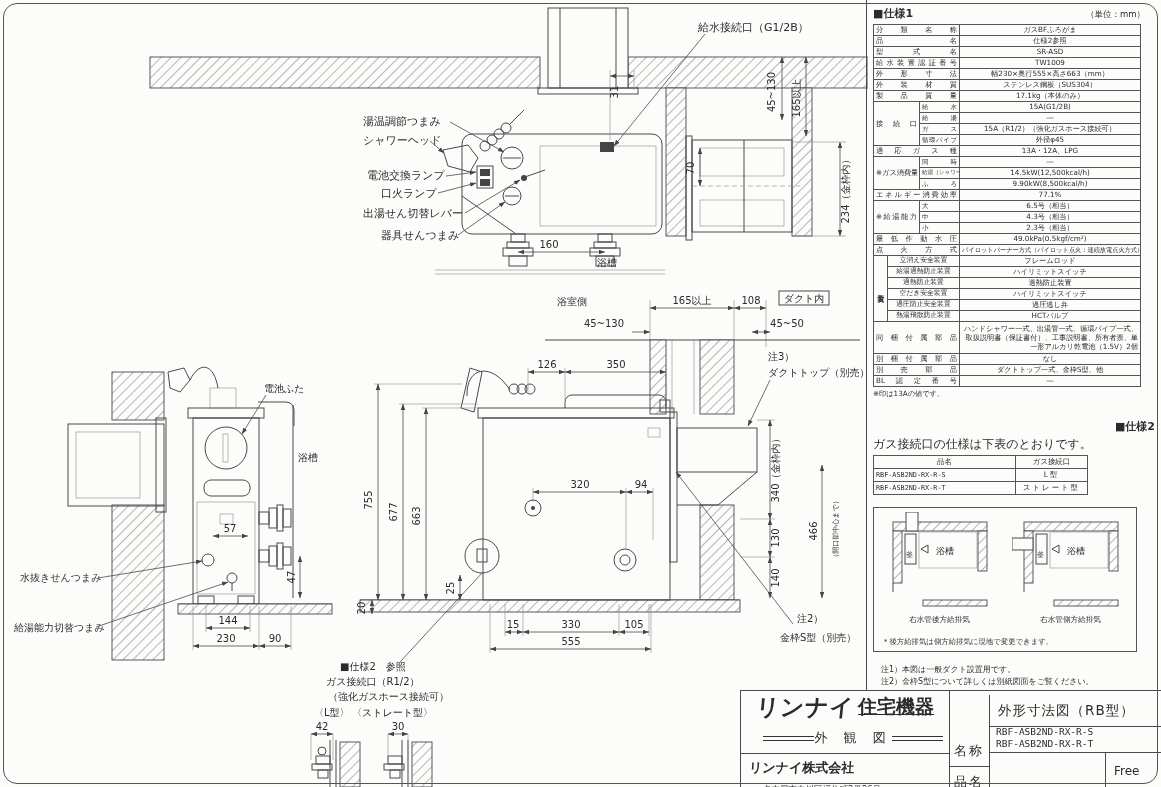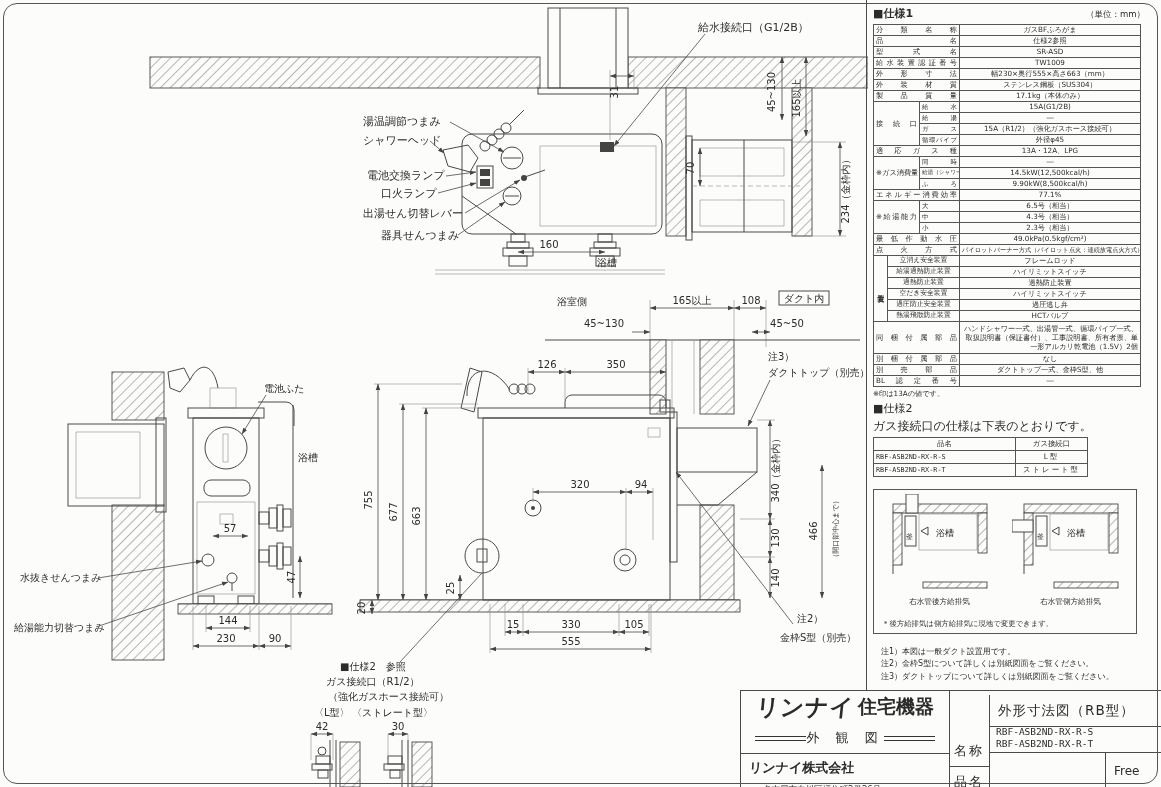--- a/index.html
+++ b/index.html
@@ -28,41 +28,41 @@
          overflow:hidden;white-space:nowrap;}
   .t1 td.lbl{text-align:justify;text-align-last:justify;}
   .t1 td.val{text-align:center;}
   .t1 td.sub{font-size:6.4px;text-align:justify;text-align-last:justify;}
   .t1 td.ssub{font-size:6.8px;text-align:center;}
   .t1 td.glab{text-align:justify;text-align-last:justify;}
   .t1 td.vlab{writing-mode:vertical-rl;text-orientation:upright;text-align:center;padding:0;font-size:7.2px;}
   .t1 td.wrap{white-space:normal;text-align:center;line-height:1.25;}
   .t1 tr.tall td{height:31px;text-align:right;}
   .footnote{font-size:7.2px;margin-top:2px;width:268px;}
-  .s2title{font-size:11px;font-weight:normal;margin-top:2px;}
+  .s2title{font-size:11px;font-weight:bold;margin-top:20px;text-align:right;}
   .s2desc{font-size:12px;margin-top:2px;}
   .t2{width:215px;margin-top:2px;}
   .t2 td{border:1px solid #555;height:12px;padding:0 2px;font-size:7.4px;}
   .t2 td.hd{text-align:center;}
   .t2 td.mono{font-family:"DejaVu Sans Mono",monospace;font-size:6.8px;}
   .t2 td.cn{text-align:center;letter-spacing:2px;}
   .exhaust-box{width:262px;height:143px;border:1px solid #555;margin-top:12px;position:relative;}
   .exh-row{display:flex;justify-content:space-around;margin-top:4px;}
   .exh-cell{text-align:center;}
   .exh-cap{font-size:7.6px;margin-top:1px;}
   .exh-note{font-size:7.4px;position:absolute;left:8px;bottom:4px;}
   .notes{margin-top:12px;font-size:8px;line-height:1.55;padding-left:8px;}
   
   .tblock{position:absolute;left:740px;top:690px;width:421px;height:97px;border-top:1.6px solid #4a4a4a;
           border-left:1.6px solid #4a4a4a;box-sizing:border-box;background:#fcfcfb;}
   .tb-cell{position:absolute;box-sizing:border-box;}
   .brand{left:0;top:0;width:208px;height:32px;display:flex;align-items:center;justify-content:center;gap:4px;}
   .brand-logo{font-size:23px;font-weight:900;letter-spacing:1px;transform:skewX(-6deg);}
-  .brand-sfx{font-size:19px;font-weight:600;}
-  .gaikan{left:0;top:32px;width:208px;height:30px;display:flex;align-items:center;padding:0 14px;gap:0;text-align:center;}
+  .brand-sfx{font-size:19px;font-weight:600;text-decoration:underline;}
+  .gaikan{left:8px;top:32px;width:208px;height:30px;display:flex;align-items:center;padding:0 14px;gap:0;text-align:center;}
   .gaikan .rule{flex:1;height:3px;border-top:1px solid #333;border-bottom:1px solid #333;}
   .gaikan .gtxt{font-size:13px;letter-spacing:6px;white-space:nowrap;}
   .company{left:0;top:62px;width:208px;height:35px;border-top:1.2px solid #4a4a4a;padding:3px 8px;}
   .company .cname{font-size:13px;font-weight:800;transform:skewX(-4deg);display:inline-block;}
   .company .caddr{font-size:8.5px;margin-left:14px;}
   .tb-v{position:absolute;top:0;bottom:0;border-left:1.2px solid #4a4a4a;}
   .lbl-cell{display:flex;align-items:center;justify-content:center;font-size:13px;letter-spacing:2px;margin-top:44px;}
   .name-lbl{left:208px;top:0;width:40px;height:32px;border-bottom:1.2px solid #4a4a4a;}
   .name-val{left:248px;top:4px;width:173px;height:32px;border-left:1.2px solid #4a4a4a;border-bottom:1.2px solid #4a4a4a;
             display:flex;align-items:center;padding-left:8px;font-size:13.5px;letter-spacing:1px;}

